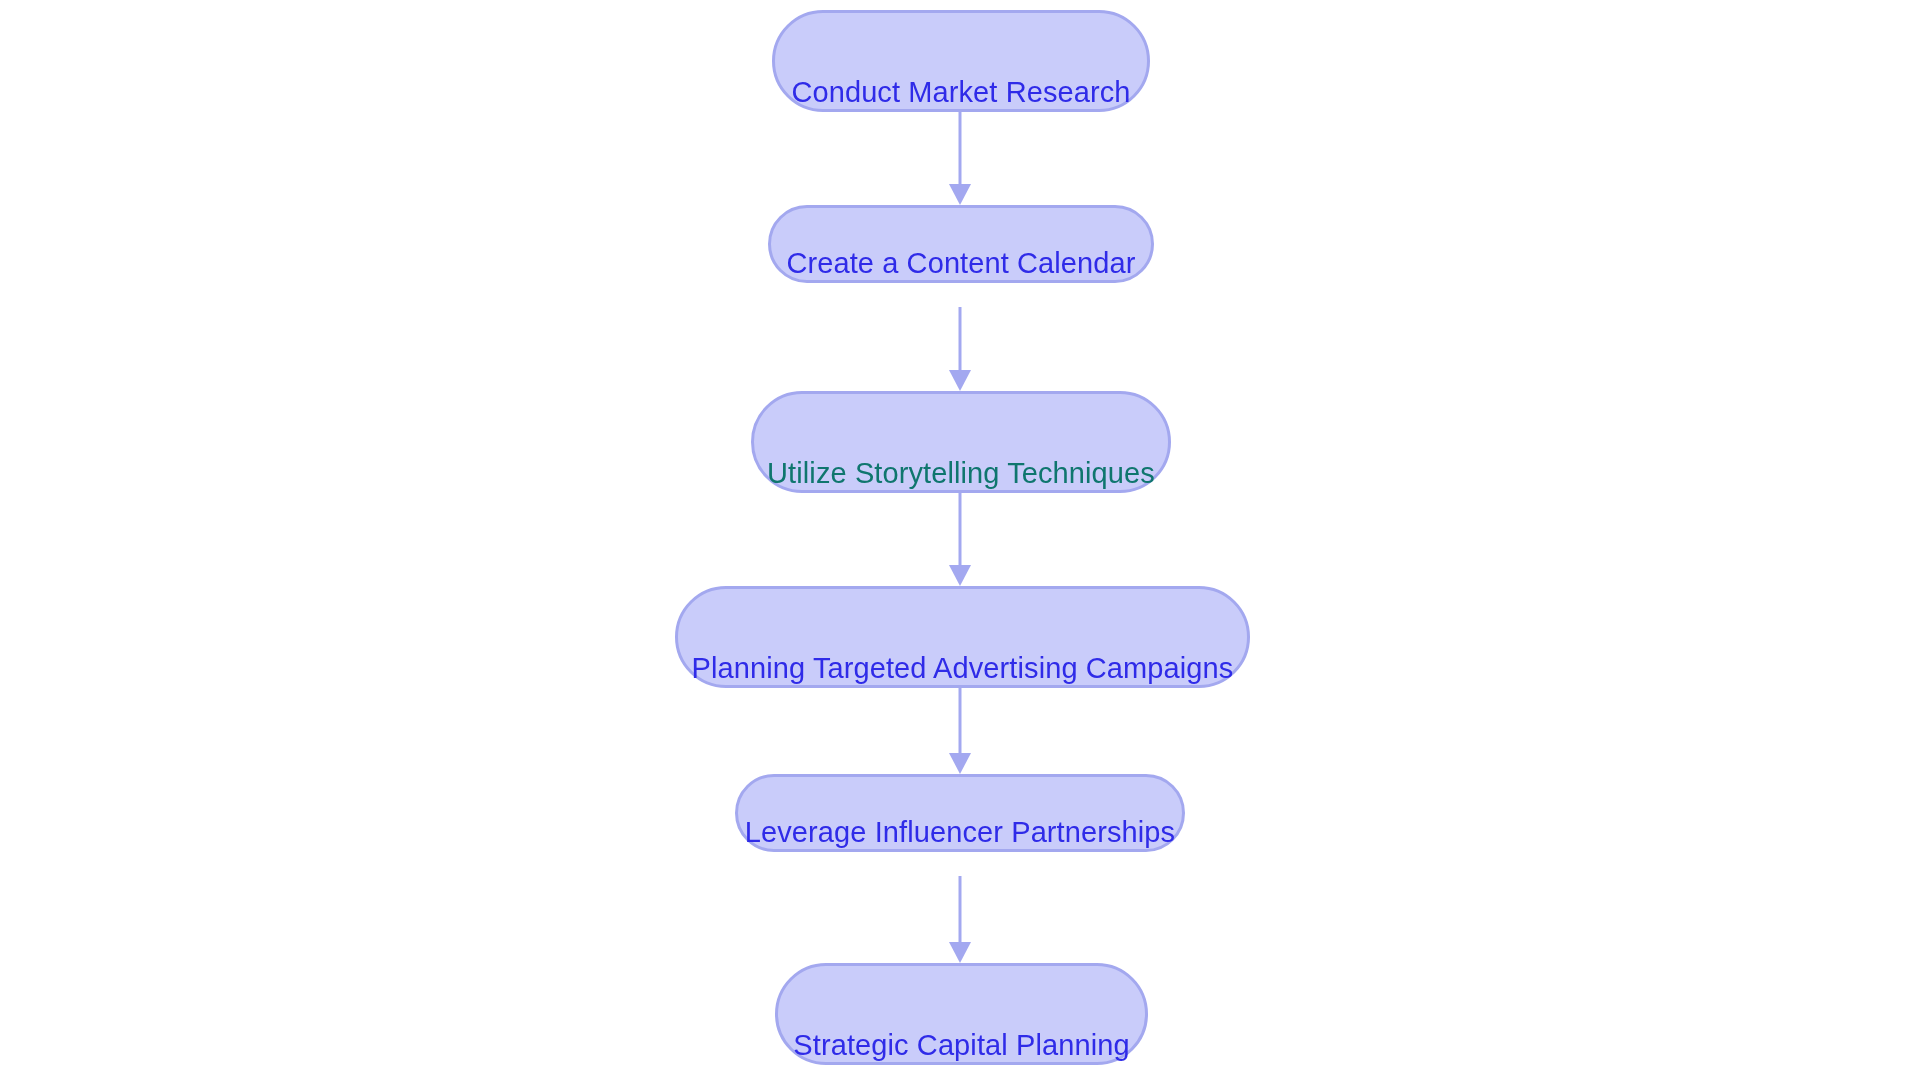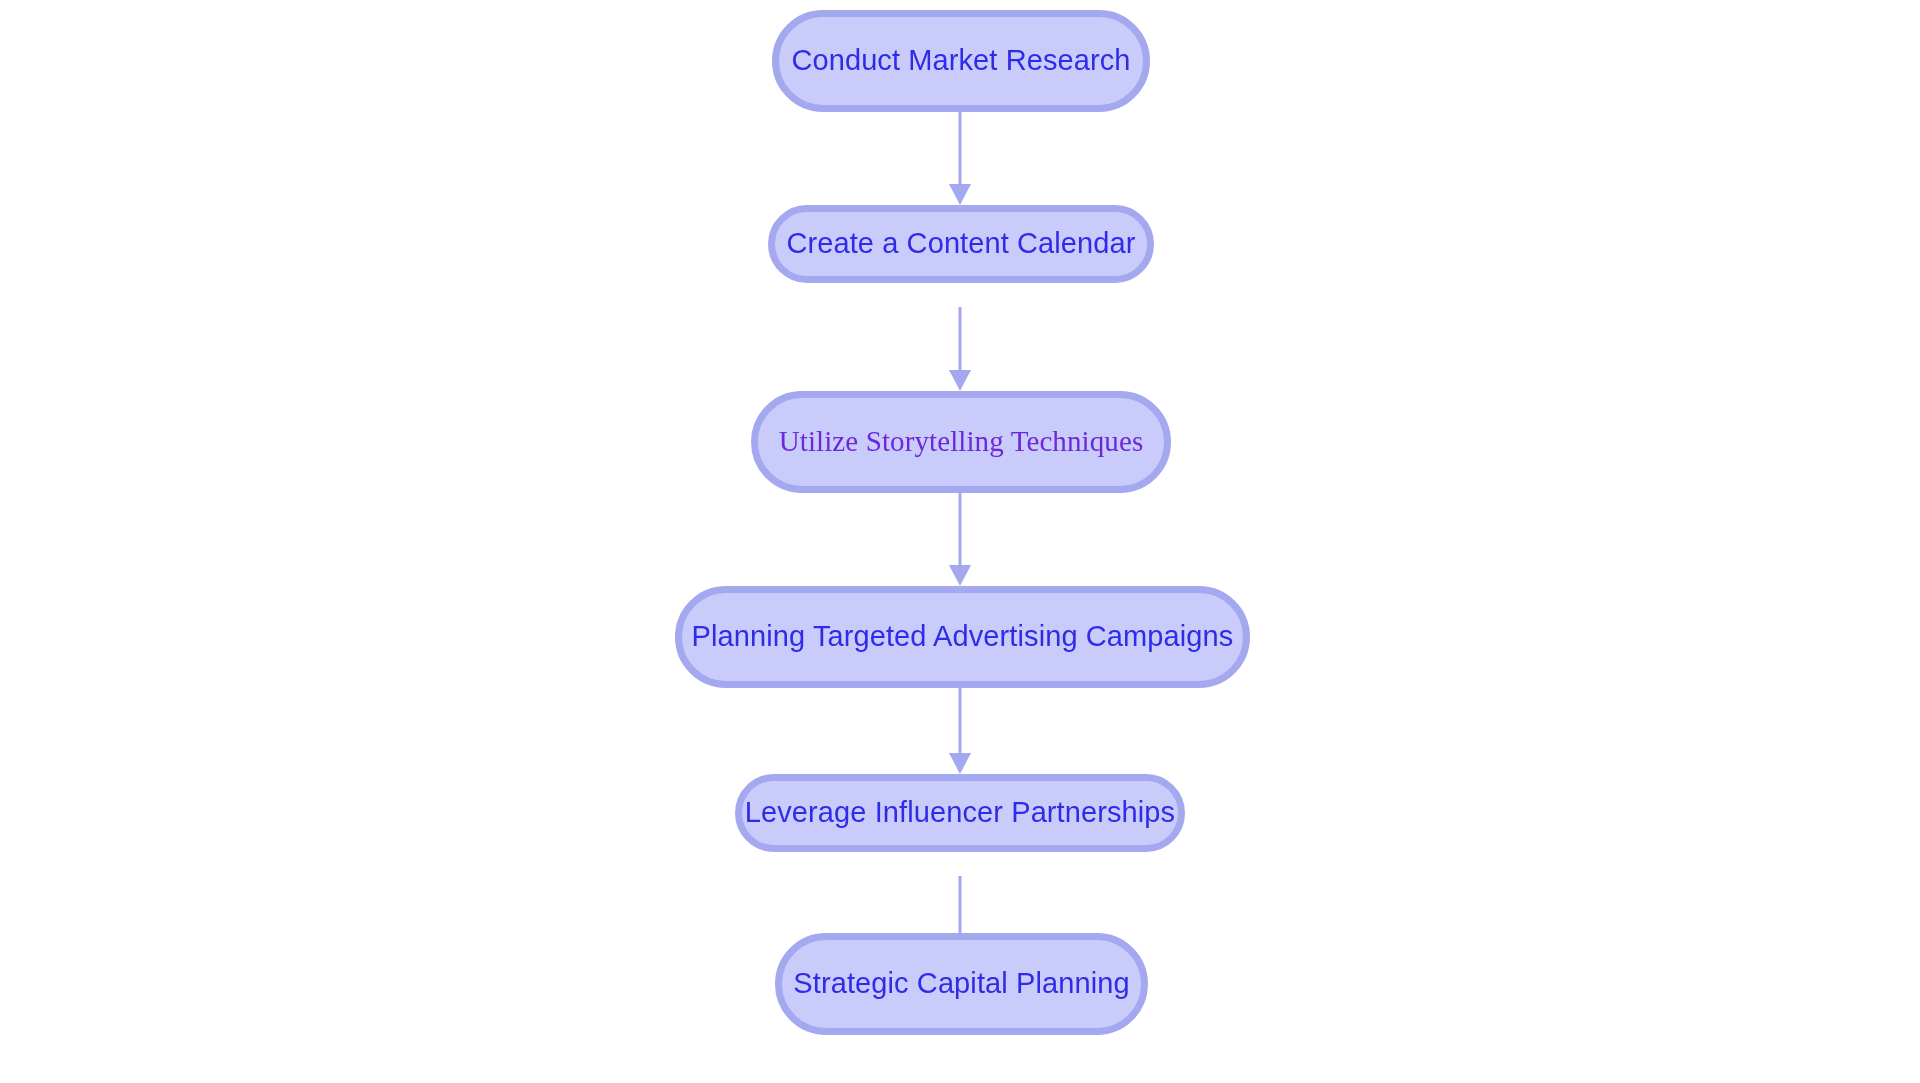--- a/index.html
+++ b/index.html
@@ -22,24 +22,24 @@
     position: absolute;
     left: 0;
     top: 0;
     width: 1920px;
     height: 1083px;
   }
   .flow-node {
     position: absolute;
     box-sizing: border-box;
     display: flex;
-    align-items: center;
+    align-items: flex-end;
     justify-content: center;
     background: #c9ccfa;
-    border: 7px solid #0f172a;
+    border: 3px solid #0f172a;
     border-radius: 999px;
     z-index: 2;
   }
   .flow-node-label {
     color: #2f2be8;
     font-family: "Liberation Sans", sans-serif;
     font-size: 29px;
     font-weight: 400;
     line-height: 1.15;
     letter-spacing: 0.1px;
@@ -80,28 +80,28 @@
 
   <div class="flow-node" style="left: 772px; top: 10px; width: 378px; height: 102px; background: rgb(201, 204, 250); border-color: rgb(163, 168, 239);">
     <span class="flow-node-label" style="color: rgb(47, 43, 232);">Conduct Market Research</span>
   </div>
 
   <div class="flow-node" style="left: 768px; top: 205px; width: 386px; height: 78px; background: rgb(201, 204, 250); border-color: rgb(163, 168, 239);">
     <span class="flow-node-label" style="color: rgb(47, 43, 232);">Create a Content Calendar</span>
   </div>
 
   <div class="flow-node" style="left: 751px; top: 391px; width: 420px; height: 102px; background: rgb(201, 204, 250); border-color: rgb(163, 168, 239);">
-    <span class="flow-node-label" style="color: #6d28d9; font-family: Liberation Serif, serif;">Utilize Storytelling Techniques</span>
+    <span class="flow-node-label" style="color: #0f766e;">Utilize Storytelling Techniques</span>
   </div>
 
   <div class="flow-node" style="left: 675px; top: 586px; width: 575px; height: 102px; background: rgb(201, 204, 250); border-color: rgb(163, 168, 239);">
     <span class="flow-node-label" style="color: rgb(47, 43, 232);">Planning Targeted Advertising Campaigns</span>
   </div>
 
   <div class="flow-node" style="left: 735px; top: 774px; width: 450px; height: 78px; background: rgb(201, 204, 250); border-color: rgb(163, 168, 239);">
     <span class="flow-node-label" style="color: rgb(47, 43, 232);">Leverage Influencer Partnerships</span>
   </div>
 
-  <div class="flow-node" style="left: 775px; top: 933px; width: 373px; height: 102px; background: rgb(201, 204, 250); border-color: rgb(163, 168, 239);">
+  <div class="flow-node" style="left: 775px; top: 963px; width: 373px; height: 102px; background: rgb(201, 204, 250); border-color: rgb(163, 168, 239);">
     <span class="flow-node-label" style="color: rgb(47, 43, 232);">Strategic Capital Planning</span>
   </div>
 
 </div>
 
 </body></html>

